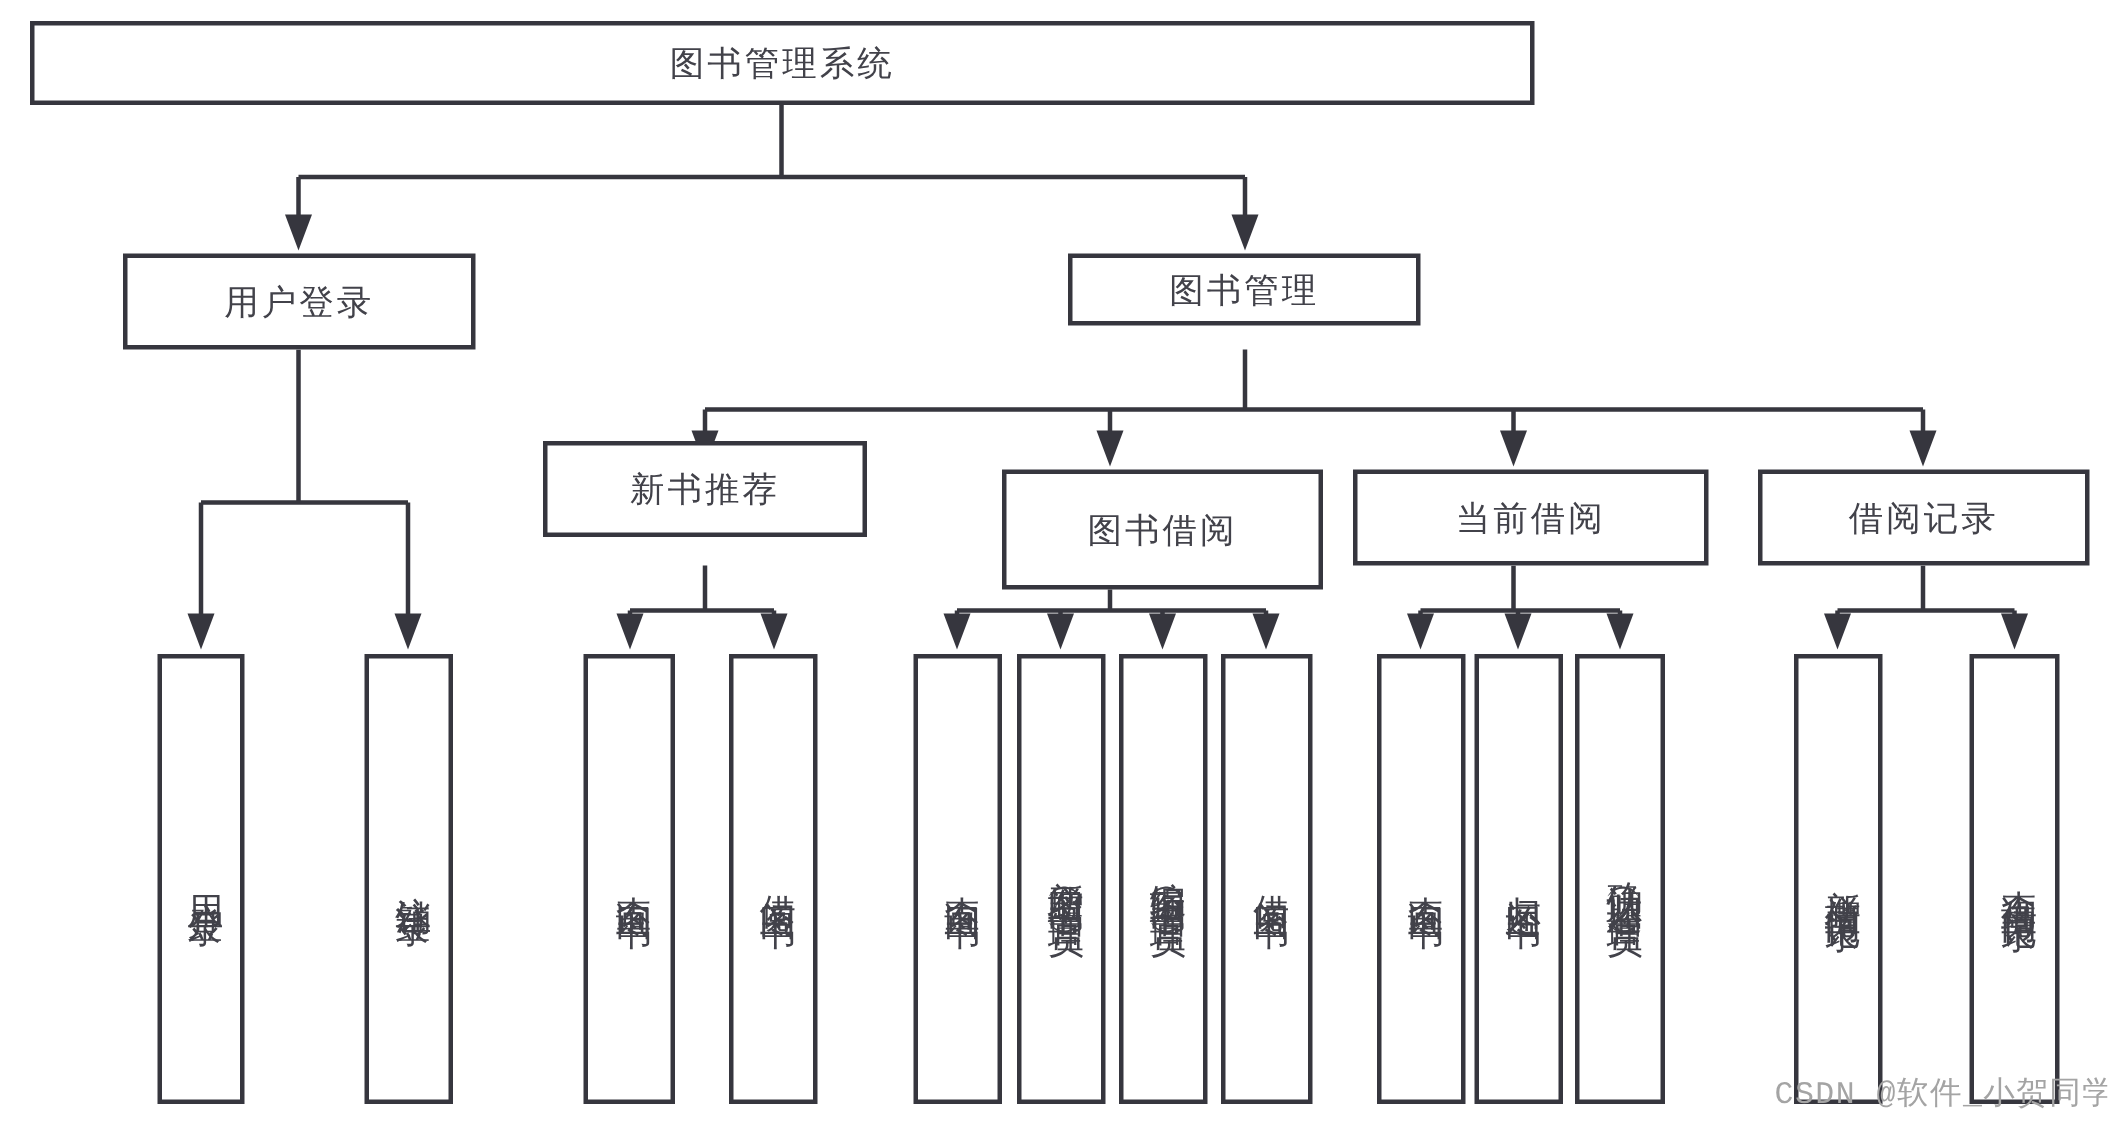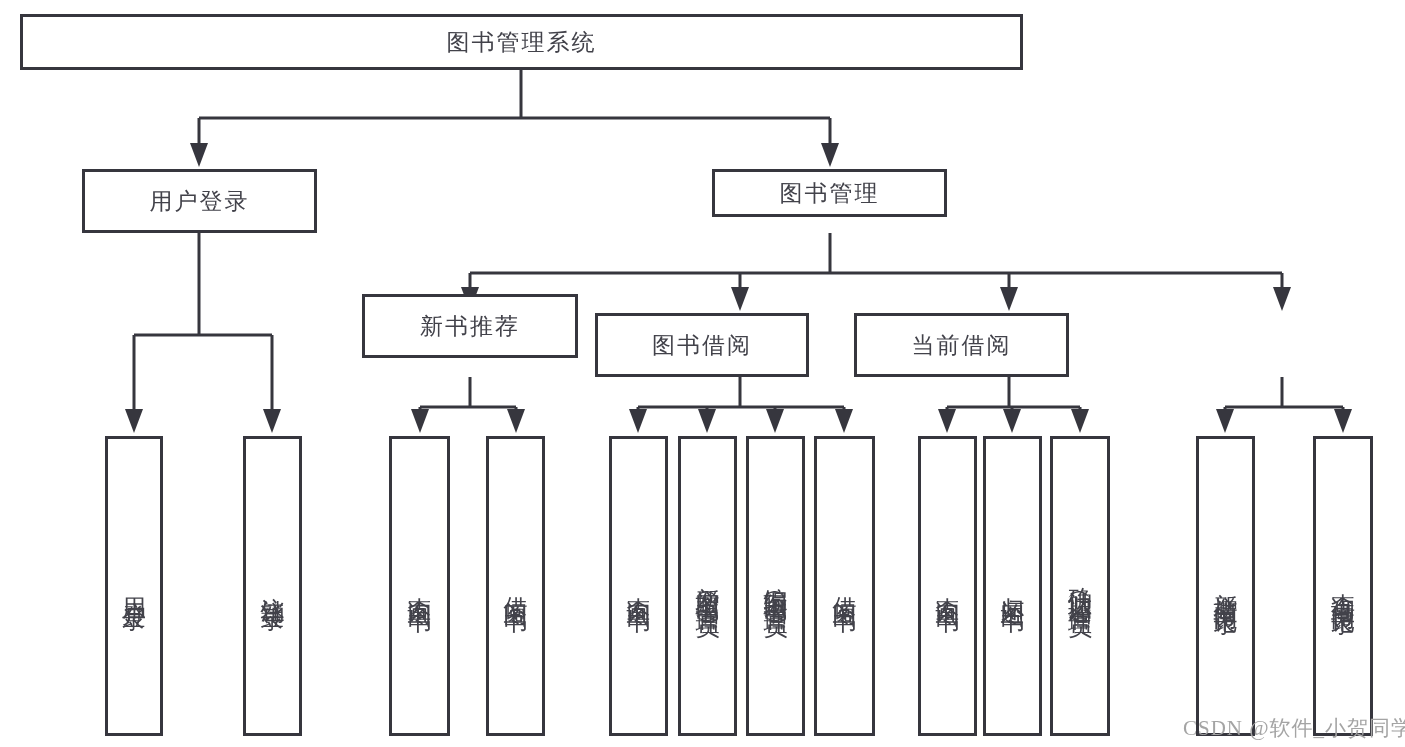--- a/index.html
+++ b/index.html
@@ -3,21 +3,21 @@
 <meta charset="utf-8">
 <title>图书管理系统</title>
 <style>
   :root{
     --line:#36363e; --border:#36363e; --boxbg:#ffffff;
     --text:#42424a; --wm:#a4a4a4; --bg:#ffffff;
   }
   html,body{margin:0;padding:0;background:var(--bg);}
   .canvas{
     position:relative;width:1405px;height:747px;background:var(--bg);
-    font-family:Liberation Serif, serif;overflow:hidden;
+    font-family:Liberation Mono, monospace;overflow:hidden;
   }
   .connectors{position:absolute;left:0;top:0;z-index:1;}
   .connectors path{fill:none;stroke:var(--line);stroke-width:3;}
   .connectors polygon{fill:var(--line);stroke:none;}
   .box{
     position:absolute;box-sizing:border-box;background:var(--boxbg);
     border:3px solid var(--border);display:flex;align-items:center;
     justify-content:center;z-index:2;
   }
   .hlabel{
@@ -77,25 +77,28 @@
   <div class="box" style="left:82px;top:169px;width:235px;height:64px">
     <span class="hlabel">用户登录</span>
   </div>
   <div class="box" style="left:712px;top:169px;width:235px;height:48px">
     <span class="hlabel">图书管理</span>
   </div>
 
   <div class="box" style="left:362px;top:294px;width:216px;height:64px">
     <span class="hlabel">新书推荐</span>
   </div>
-  <div class="box" style="left:595px;top:313px;width:214px;height:64px">
+  <div class="box" style="left:668px;top:313px;width:214px;height:80px">
     <span class="hlabel">图书借阅</span>
   </div>
-  <div class="box" style="left:854px;top:313px;width:215px;height:64px">
+  <div class="box" style="left:902px;top:313px;width:237px;height:64px">
     <span class="hlabel">当前借阅</span>
+  </div>
+  <div class="box" style="left:1172px;top:313px;width:221px;height:64px">
+    <span class="hlabel">借阅记录</span>
   </div>
 
   <div class="box" style="left:105px;top:436px;width:58px;height:300px">
     <span class="vlabel">用户登录</span>
   </div>
   <div class="box" style="left:243px;top:436px;width:59px;height:300px">
     <span class="vlabel">注销登录</span>
   </div>
 
   <div class="box" style="left:389px;top:436px;width:61px;height:300px">

